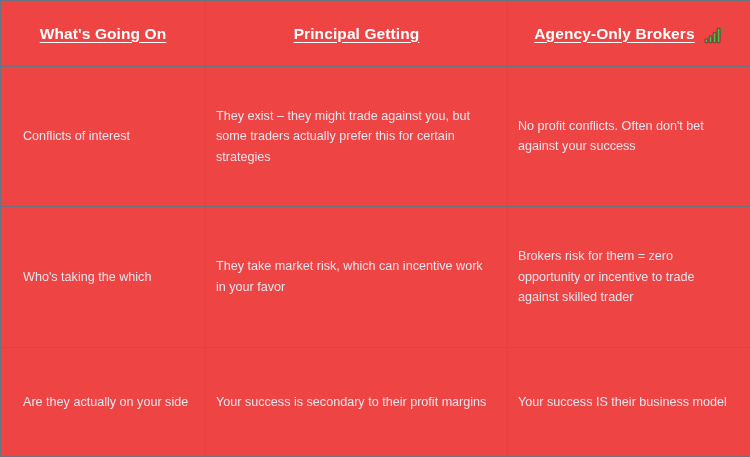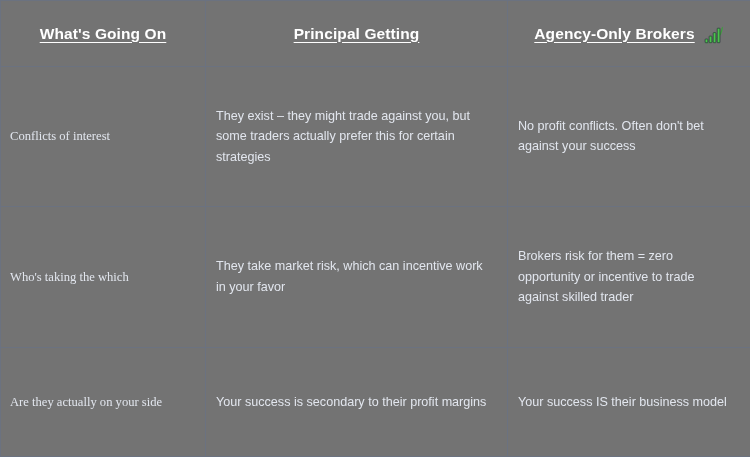--- a/index.html
+++ b/index.html
@@ -20,21 +20,21 @@
     table-layout: fixed;
     background: #151a26;
   }
   .comparison-table col.col-topic { width: 205px; }
   .comparison-table col.col-principal { width: 302px; }
   .comparison-table col.col-agency { width: 243px; }
 
   .comparison-table th,
   .comparison-table td {
     border: 1px solid #6b7280;
-    background: #737373;
+    background: #ef4444;
     padding: 0 9px;
     vertical-align: middle;
     text-align: left;
   }
 
   thead th {
     height: 65px;
     padding: 0;
     text-align: center;
     vertical-align: middle;
@@ -63,22 +63,21 @@
     position: relative;
     top: 1px;
   }
 
   tbody td {
     color: #e2e6ee;
     font-size: 12.6px;
     line-height: 1.62;
   }
   tbody td.topic-cell {
-    padding-left: 9px;
-    font-family: Liberation Serif, serif;
+    padding-left: 22px;
   }
   tbody td.detail-cell {
     padding-left: 10px;
     padding-right: 13px;
   }
   tbody tr.row-0 td,
   tbody tr.row-1 td,
   tbody tr.row-2 td { height: 81px; }
   tbody tr.row-3 td { height: 82px; }
   tbody tr.row-4 td { height: 63px; }

